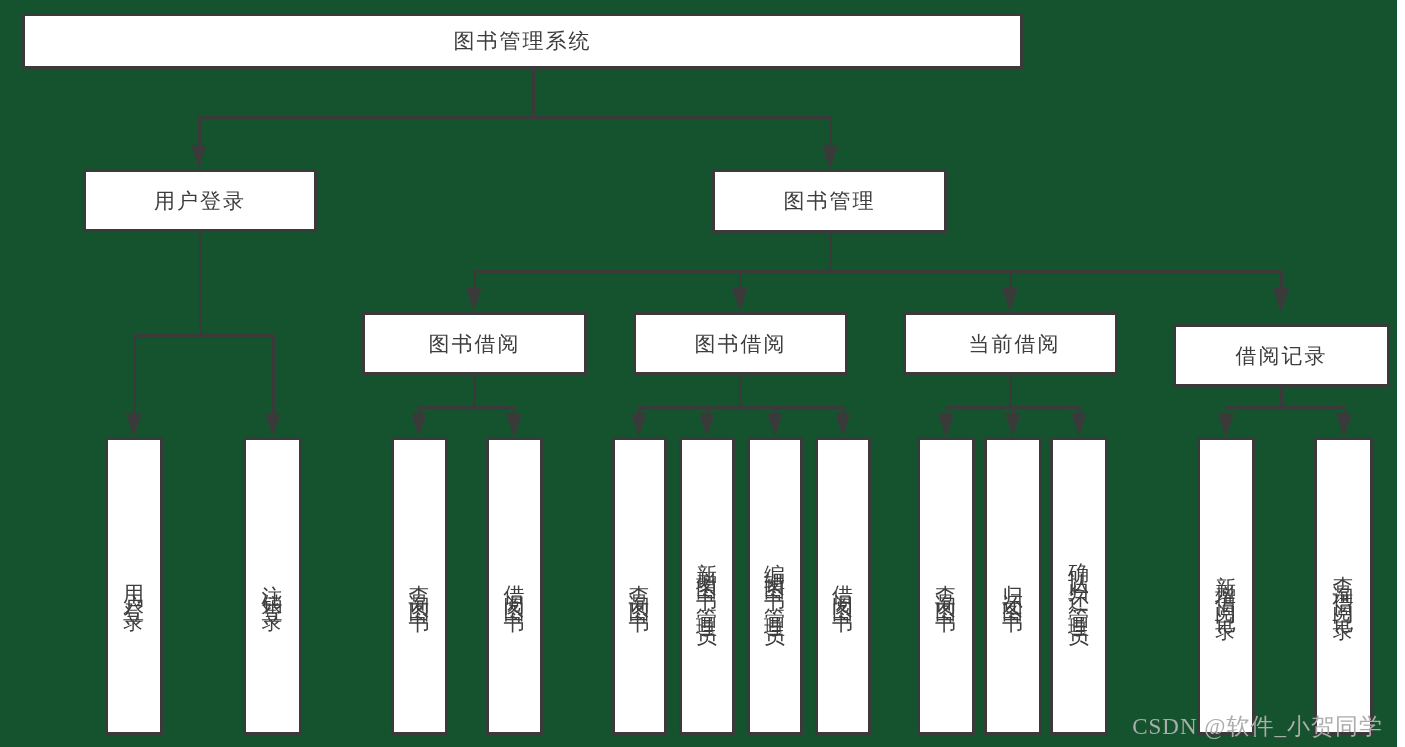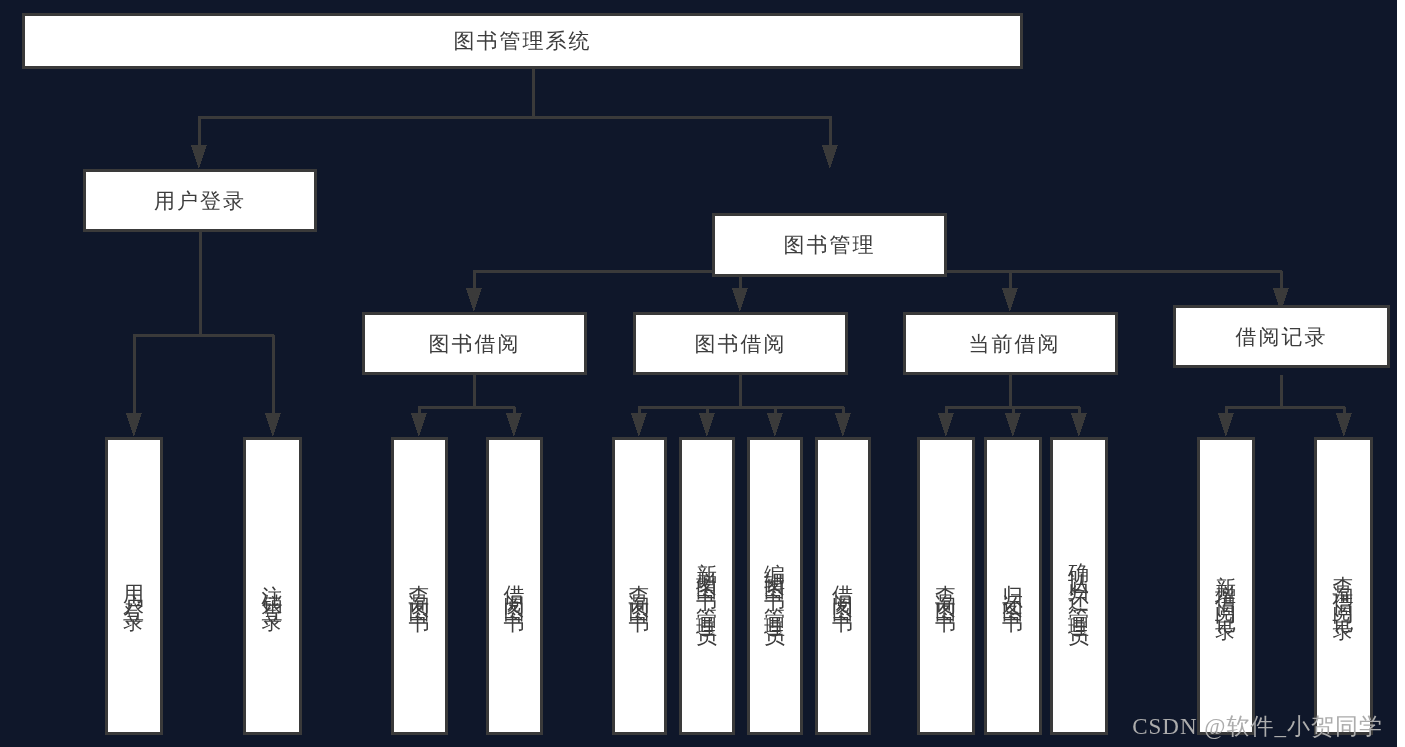--- a/index.html
+++ b/index.html
@@ -2,21 +2,21 @@
 <html><head>
 <meta charset="utf-8">
 <style>
   html, body { margin: 0; padding: 0; background: #ffffff; }
   body {
     width: 1405px; height: 747px;
     font-family: "Liberation Sans", sans-serif;
     overflow: hidden;
   }
   .canvas {
-    position: relative; width: 1397px; height: 747px; background: #0f172a;
+    position: relative; width: 1397px; height: 747px; background: #14532d;
   }
   svg.connectors {
     position: absolute; left: 0; top: 0; width: 1405px; height: 747px;
     pointer-events: none;
   }
   svg.connectors line { stroke: #3a3a3a; stroke-width: 3; }
   svg.connectors polygon { fill: #3a3a3a; }
   .node {
     position: absolute; box-sizing: border-box;
     border: 3px solid #3a3a3a; background: #ffffff;
@@ -102,34 +102,34 @@
     <polygon points="1336,413 1352,413 1344,437"></polygon>
   </svg>
 
   <div class="node" style="left:22px; top:13px; width:1001px; height:56px;">
     <span class="hlabel">图书管理系统</span>
   </div>
 
   <div class="node" style="left:83px; top:169px; width:234px; height:63px;">
     <span class="hlabel">用户登录</span>
   </div>
-  <div class="node" style="left:712px; top:169px; width:235px; height:64px;margin-top:44px;">
+  <div class="node" style="left:712px; top:169px; width:235px; height:64px;">
     <span class="hlabel">图书管理</span>
   </div>
 
   <div class="node" style="left:362px; top:312px; width:225px; height:63px;">
     <span class="hlabel">图书借阅</span>
   </div>
   <div class="node" style="left:633px; top:312px; width:215px; height:63px;font-family:Liberation Serif, serif;">
     <span class="hlabel">图书借阅</span>
   </div>
   <div class="node" style="left:903px; top:312px; width:215px; height:63px;padding-left:8px;">
     <span class="hlabel">当前借阅</span>
   </div>
-  <div class="node" style="left:1173px; top:305px; width:217px; height:63px;align-items:center;">
+  <div class="node" style="left:1173px; top:324px; width:217px; height:63px;align-items:center;">
     <span class="hlabel">借阅记录</span>
   </div>
 
   <div class="node leaf" style="left:105px; top:437px; width:58px; height:298px;">
     <span class="vlabel">用户登录</span>
   </div>
   <div class="node leaf" style="left:243px; top:437px; width:59px; height:298px;">
     <span class="vlabel">注销登录</span>
   </div>
 

